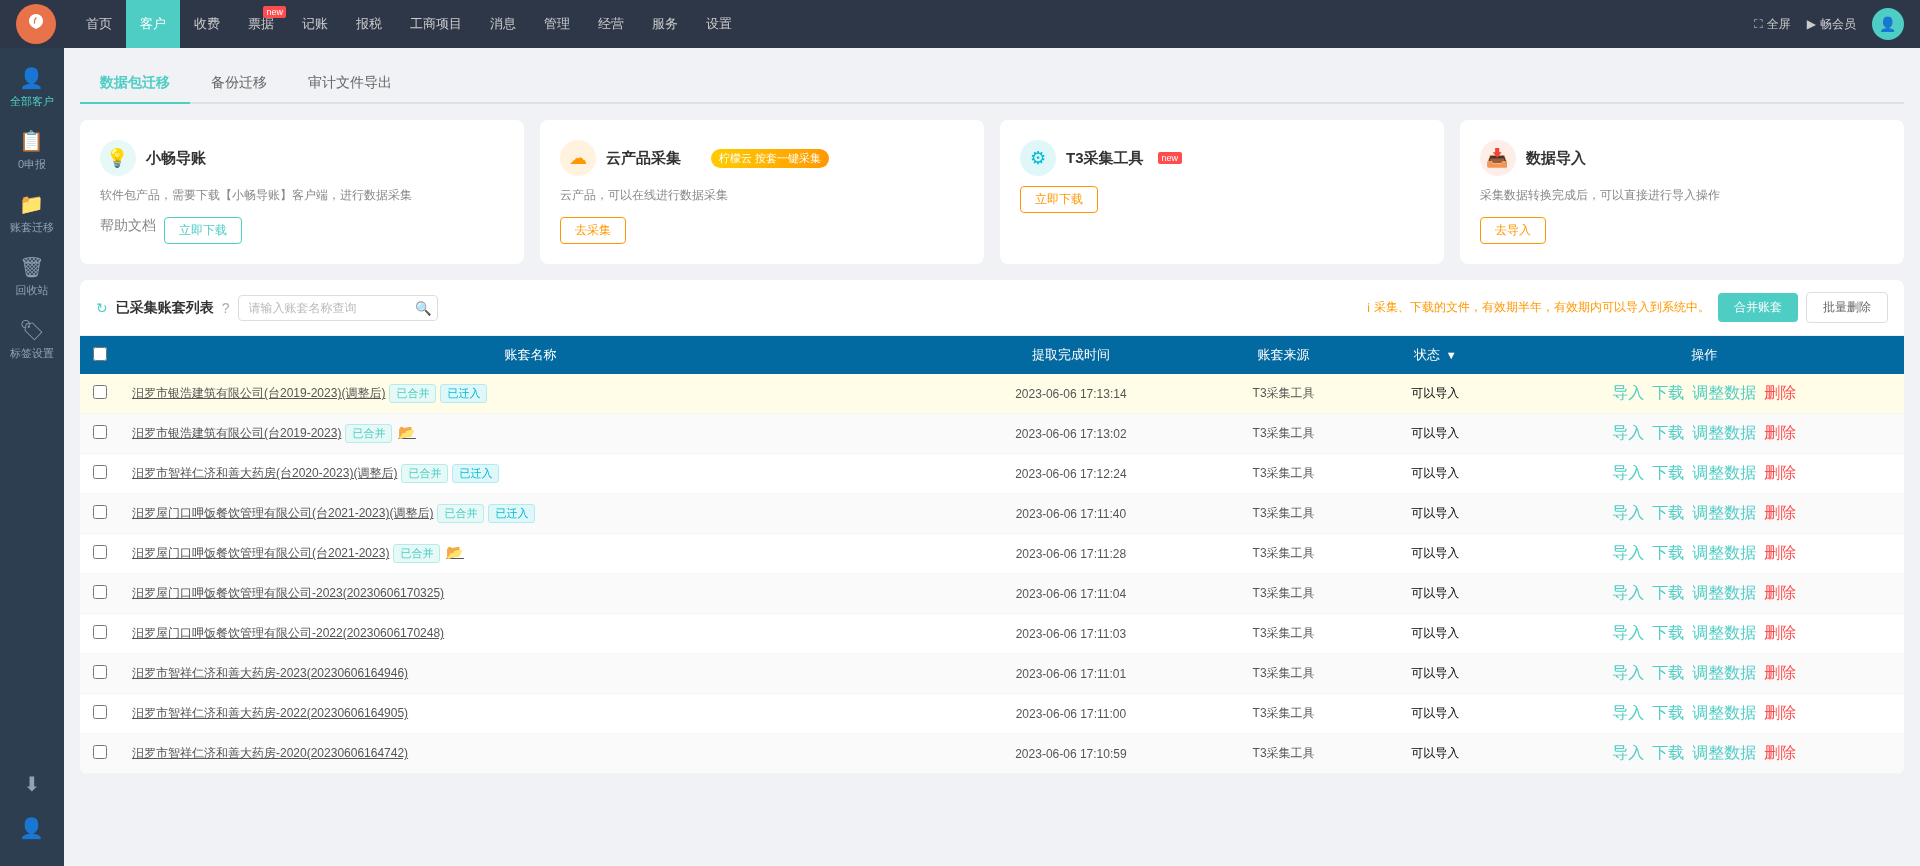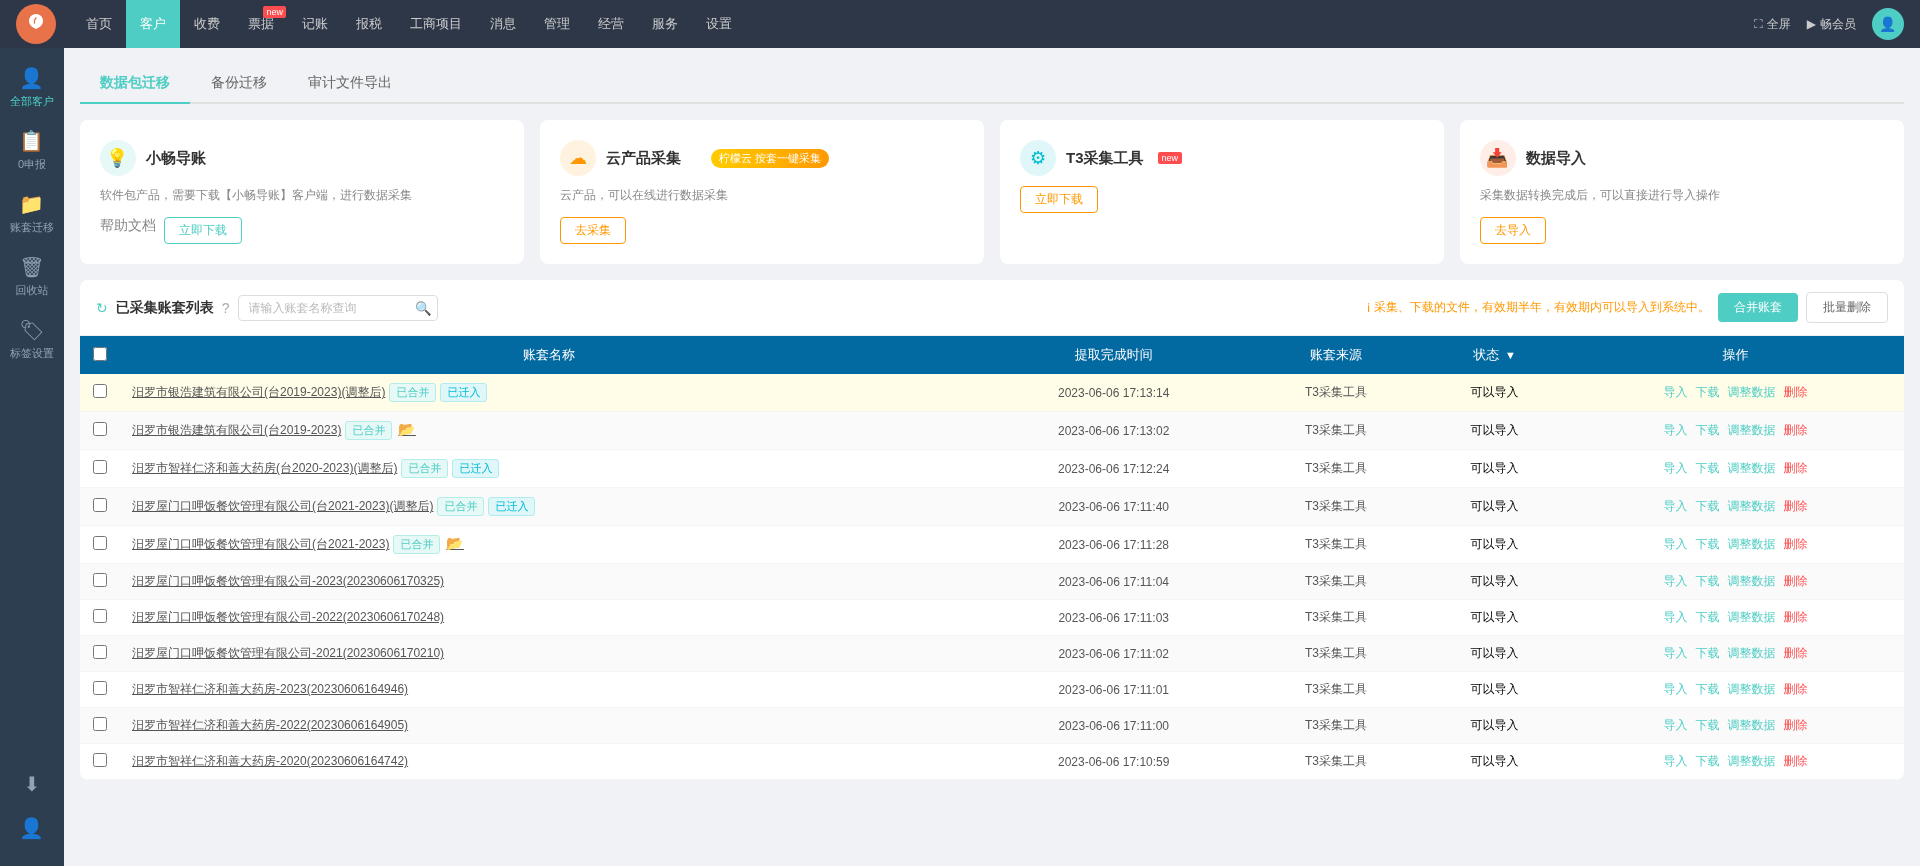--- a/index.html
+++ b/index.html
@@ -205,21 +205,21 @@
     }
     .data-table tbody tr { border-bottom: 1px solid #f5f5f5; }
     .data-table tbody tr:nth-child(even) { background: #fafafa; }
     .data-table tbody tr:first-child { background: #fffde7; }
     .data-table tbody td {
       padding: 9px 12px; text-align: center; font-size: 12px; color: #555;
     }
     .data-table tbody td:first-child { width: 40px; }
     .data-table tbody td:nth-child(2) { text-align: left; text-decoration: underline; }
     .td-actions { display: flex; align-items: center; justify-content: center; gap: 8px; }
-    .action-link { color: #4ecdc4; cursor: pointer; font-size: 12px; }
+    .action-link { color: #4ecdc4; cursor: pointer; font-size: 16px; }
     .action-link.delete { color: #ff4d4f; }
     .status-ok { color: #000000; }
     .tag {
       display: inline-flex; align-items: center; padding: 1px 6px;
       border-radius: 3px; font-size: 11px; margin-left: 4px;
     }
     .tag.green { background: #e6f9f7; color: #4ecdc4; border: 1px solid #b3ede9; }
     .tag.teal-outline { background: #e0f7fa; color: #00bcd4; border: 1px solid #b2ebf2; }
     input[type=checkbox] { cursor: pointer; width: 14px; height: 14px; }
     .folder-icon { color: #aaa; cursor: pointer; font-size: 14px; margin-left: 4px; }
@@ -489,35 +489,20 @@
     <div class="td-actions">
       <span class="action-link">导入</span>
       <span class="action-link">下载</span>
       <span class="action-link">调整数据</span>
       <span class="action-link delete">删除</span>
     </div>
             </td>
           </tr>
           <tr>
             <td><input type="checkbox" style=""></td>
-            <td><span>汨罗屋门口呷饭餐饮管理有限公司-2021(20230606170210)</span></td>
-            <td>2023-06-06 17:11:02</td>
-            <td>T3采集工具</td>
-            <td><span class="status-ok">可以导入</span></td>
-            <td>
-    <div class="td-actions">
-      <span class="action-link">导入</span>
-      <span class="action-link">下载</span>
-      <span class="action-link">调整数据</span>
-      <span class="action-link delete">删除</span>
-    </div>
-            </td>
-          </tr>
-          <tr>
-            <td><input type="checkbox" style=""></td>
             <td><span>汨罗市智祥仁济和善大药房-2023(20230606164946)</span></td>
             <td>2023-06-06 17:11:01</td>
             <td>T3采集工具</td>
             <td><span class="status-ok">可以导入</span></td>
             <td>
     <div class="td-actions">
       <span class="action-link">导入</span>
       <span class="action-link">下载</span>
       <span class="action-link">调整数据</span>
       <span class="action-link delete">删除</span>

